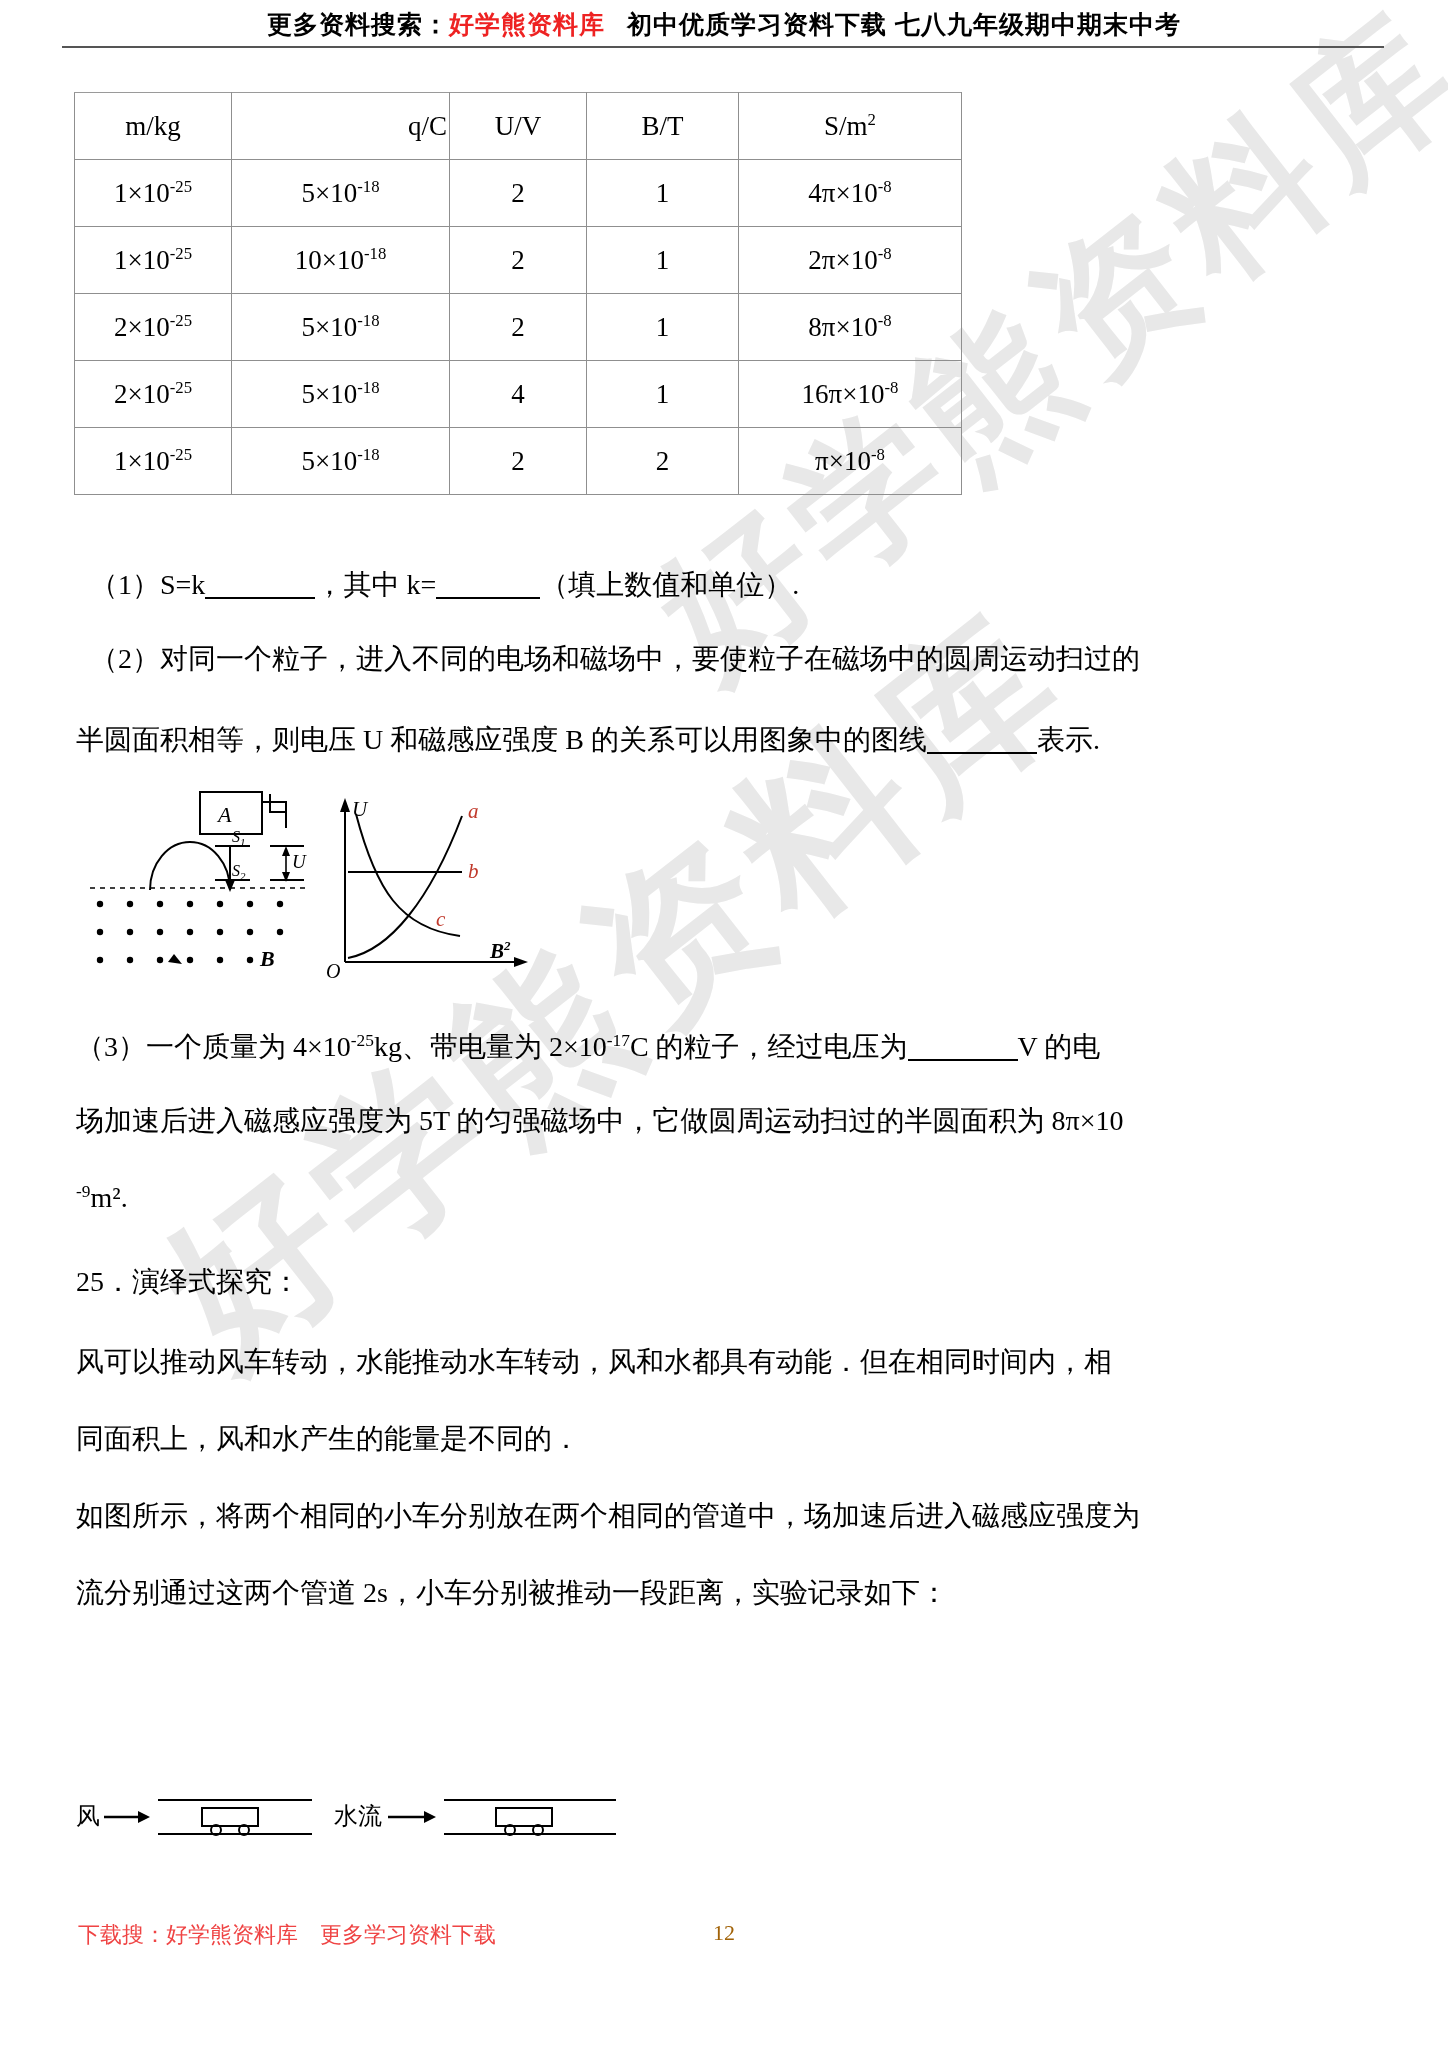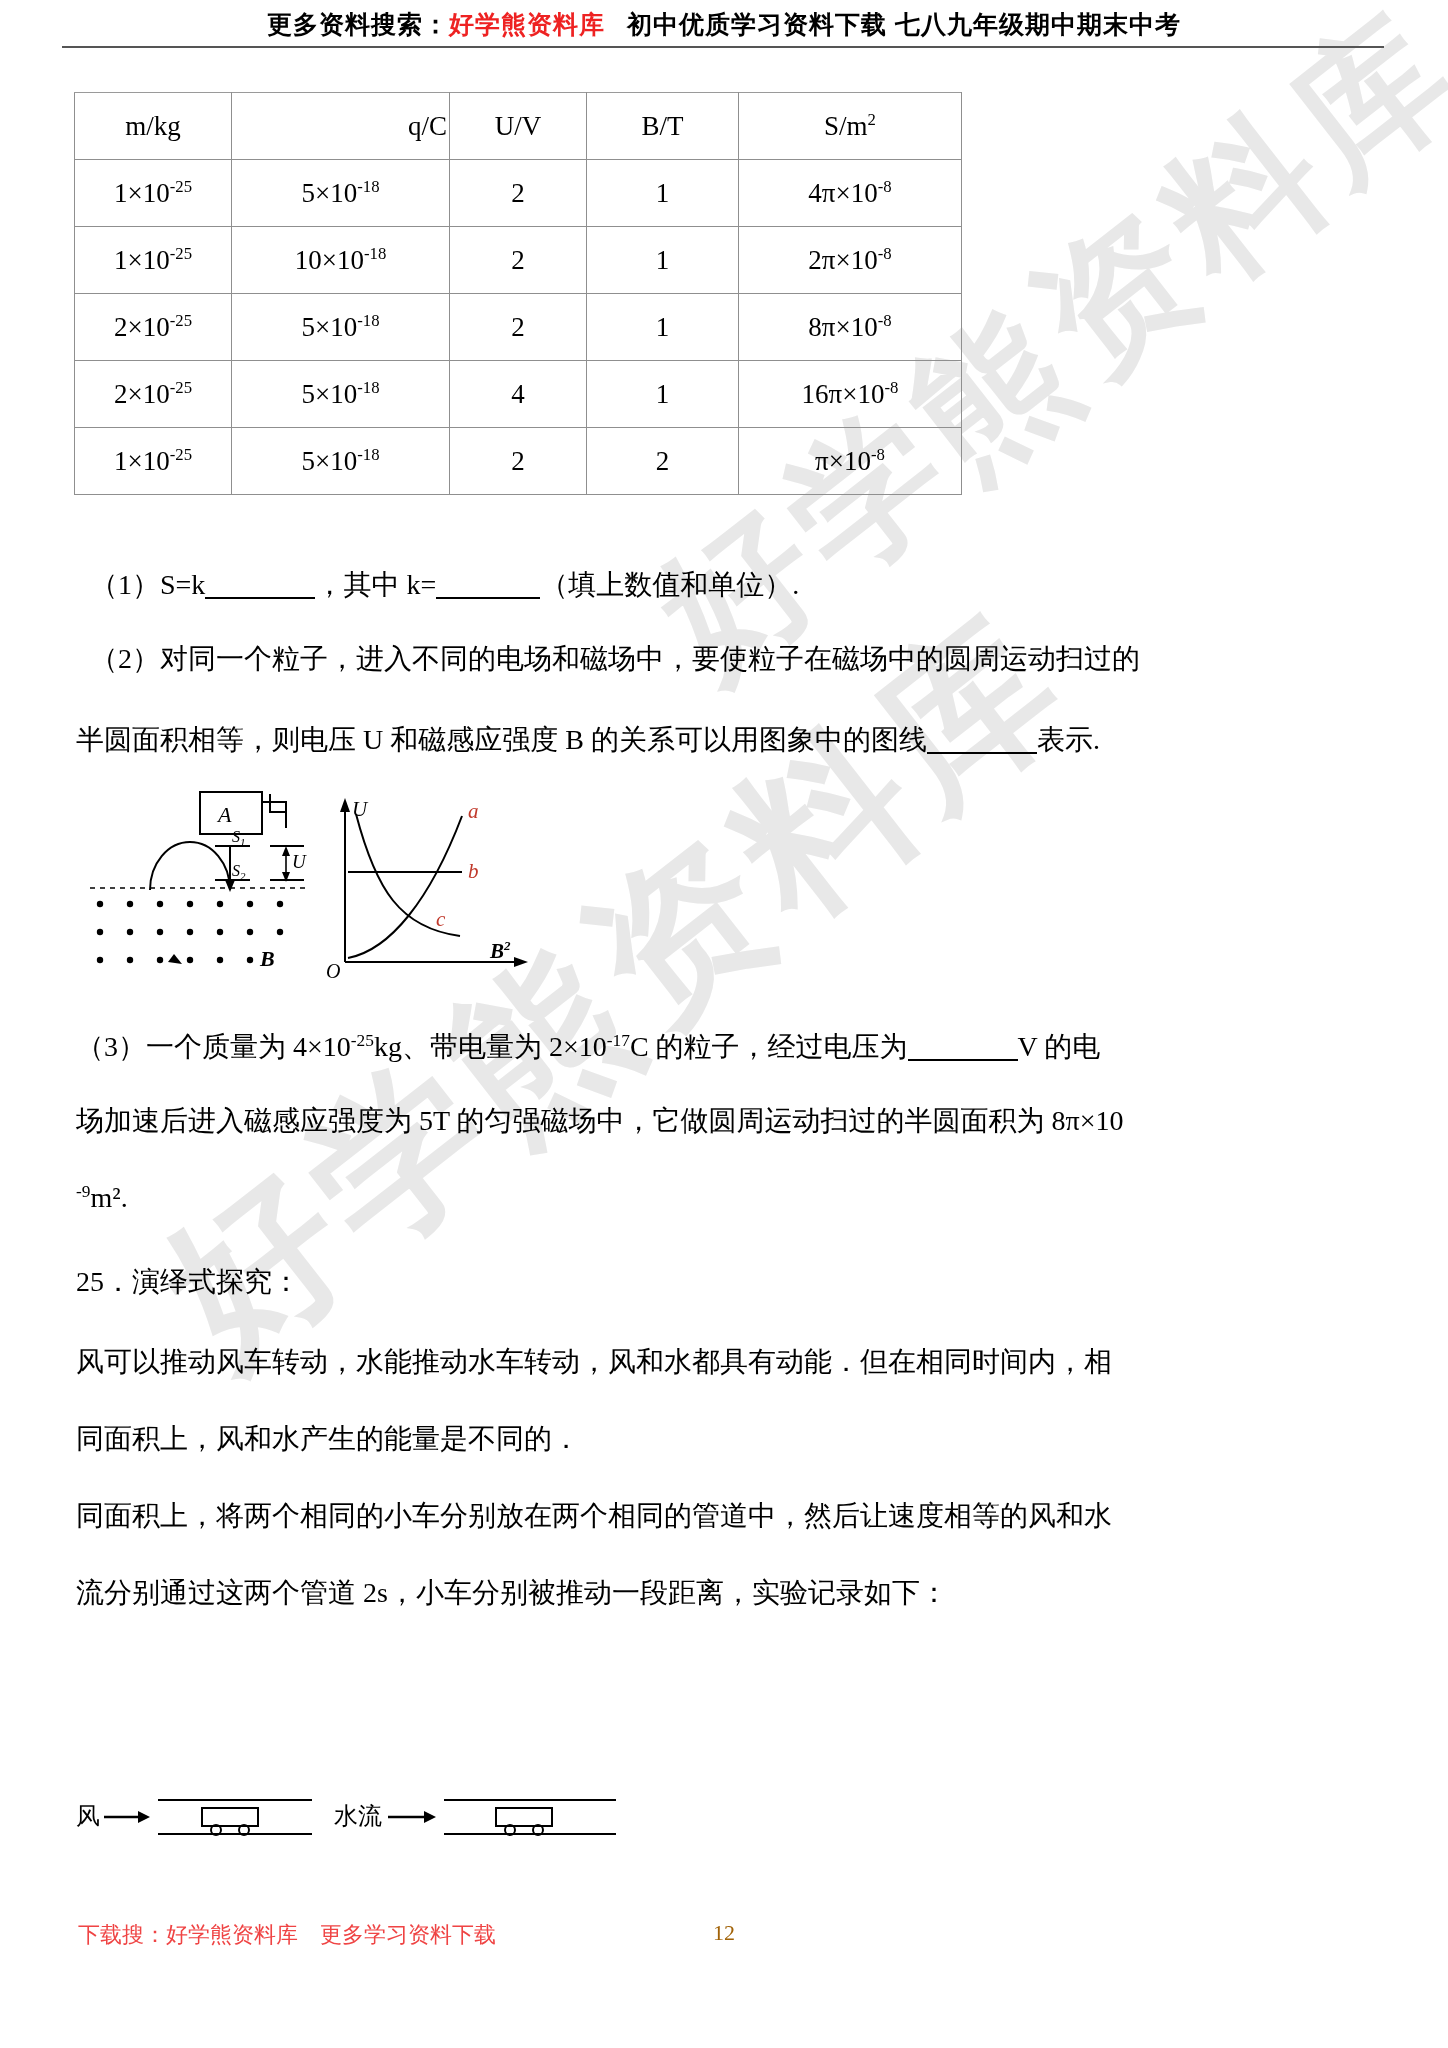--- a/index.html
+++ b/index.html
@@ -346,21 +346,21 @@
   </div>
   <div class="para" style="left:76px; top:1184px;">
     <span class="sup neg">-9</span><span>m².</span>
   </div>
 
   <div class="para" style="left:76px; top:1268px;">
     <span>25．</span><span>演绎式探究：</span>
   </div>
   <div class="para" style="left:76px; top:1348px;">风可以推动风车转动，水能推动水车转动，风和水都具有动能．但在相同时间内，相</div>
   <div class="para" style="left:76px; top:1425px;">同面积上，风和水产生的能量是不同的．</div>
-  <div class="para" style="left:76px; top:1502px;">同面积上，将两个相同的小车分别放在两个相同的管道中，然后让速度相等的风和水</div>
+  <div class="para" style="left:76px; top:1502px;">如图所示，将两个相同的小车分别放在两个相同的管道中，场加速后进入磁感应强度为</div>
   <div class="para" style="left:76px; top:1579px;">流分别通过这两个管道 2s，小车分别被推动一段距离，实验记录如下：</div>
 
   <table id="table-2">
     <tbody>
   </tbody>
     </table>
 
   <div id="figure-2">
     <svg width="720" height="70" viewBox="0 0 720 70">
 

